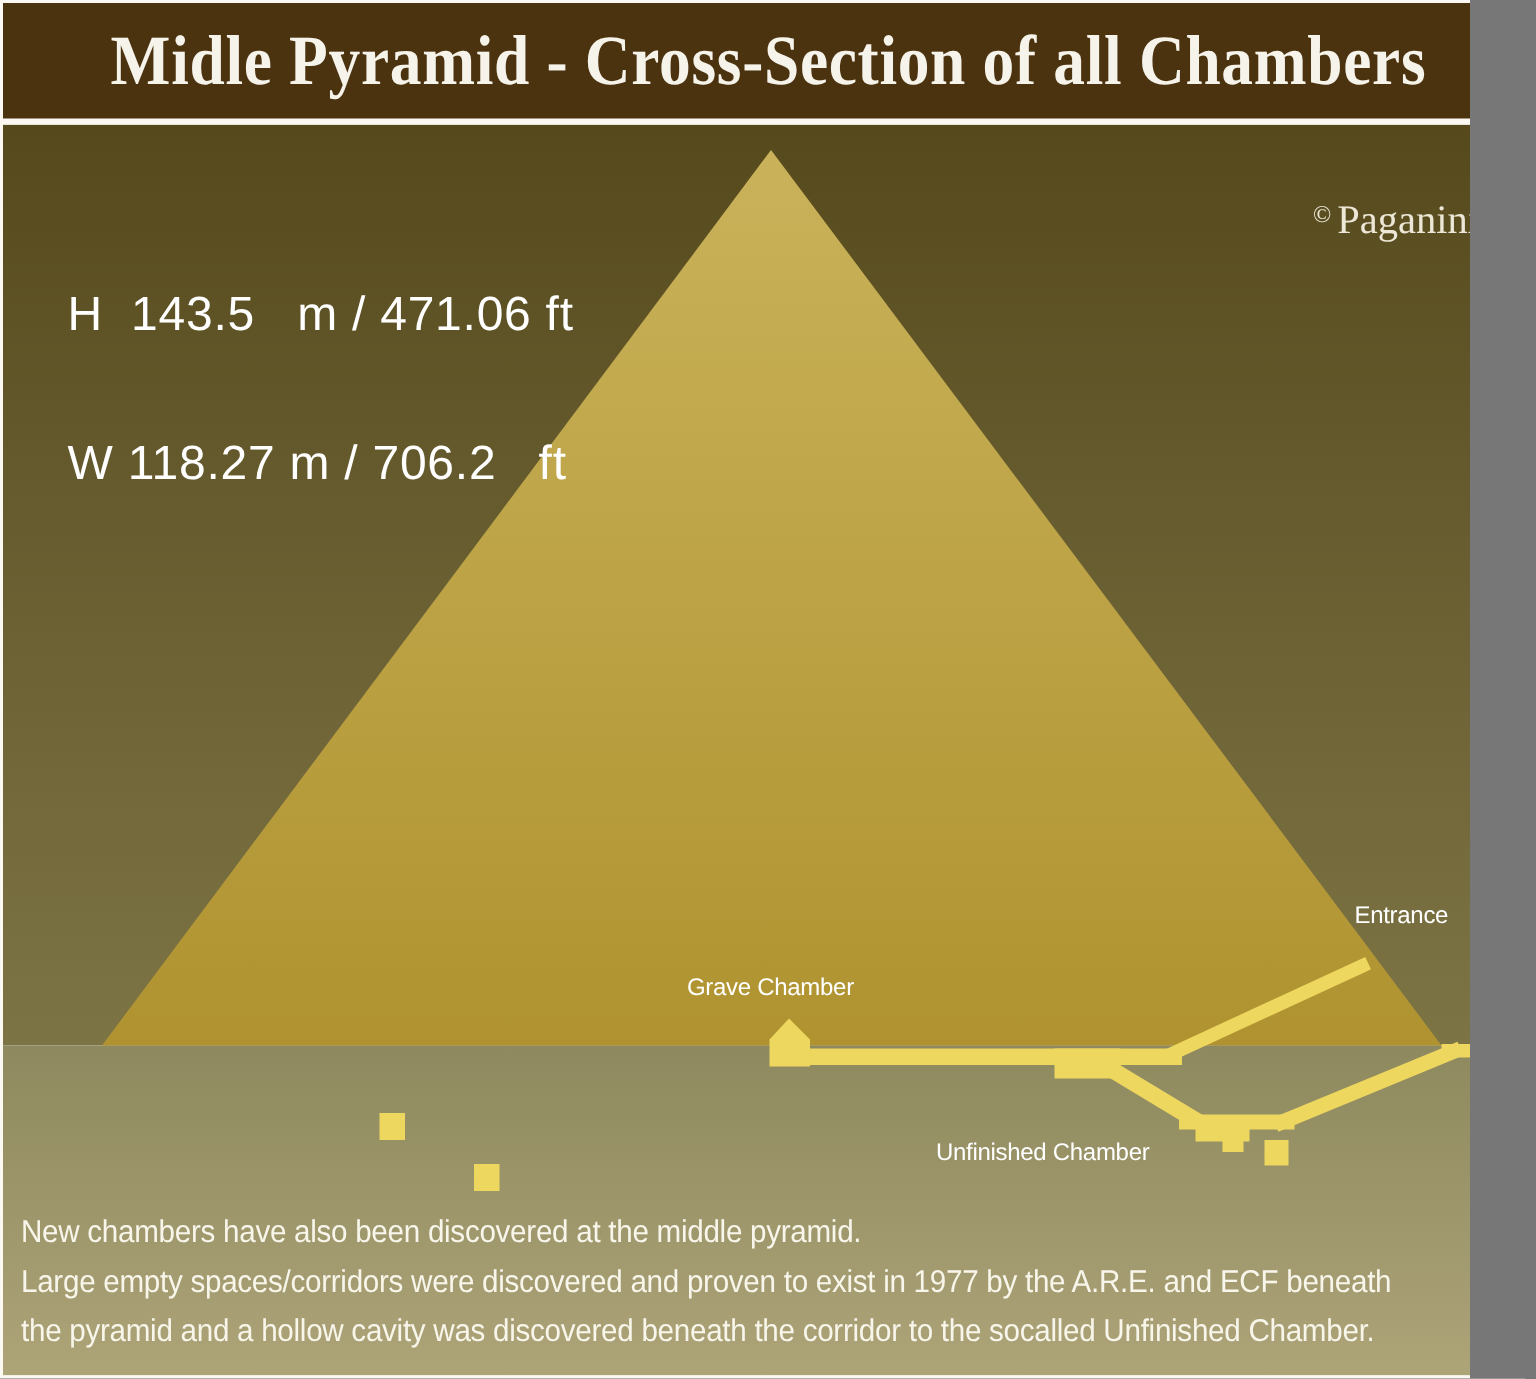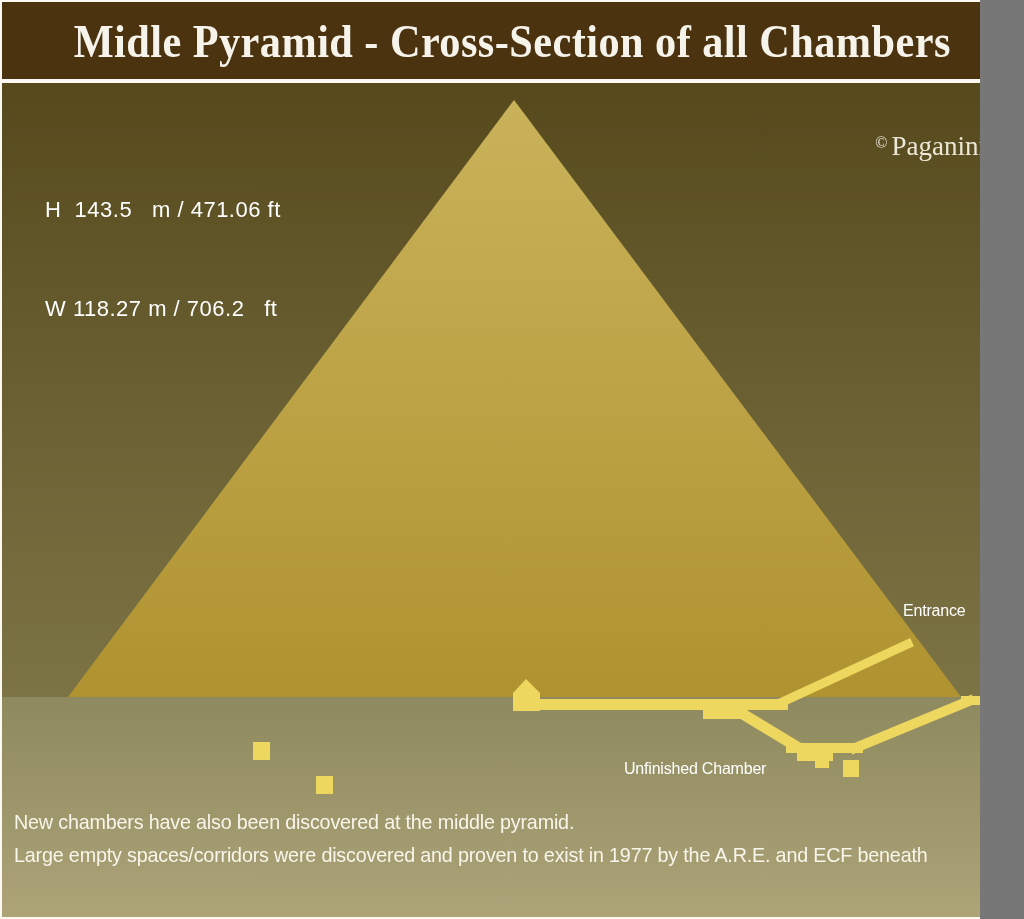--- a/index.html
+++ b/index.html
@@ -32,21 +32,21 @@
   .stop-sky-top{stop-color:var(--sky-top,#564a1d);}
   .stop-sky-bottom{stop-color:var(--sky-bottom,#7d7446);}
   .stop-ground-top{stop-color:var(--ground-top,#8e895e);}
   .stop-ground-bottom{stop-color:var(--ground-bottom,#ada478);}
   .stop-pyr-top{stop-color:var(--pyramid-top,#c9b25a);}
   .stop-pyr-bottom{stop-color:var(--pyramid-bottom,#b09330);}
   .cor{fill:var(--corridor,#eed75f);}
   .cor-line{stroke:var(--corridor,#eed75f);stroke-linecap:square;fill:none;}
   .dims{
     position:absolute;left:43px;top:44px;
-    font-size:22px;line-height:33px;
+    font-size:32px;line-height:33px;
     color:var(--label-color,#ffffff);
     white-space:pre;
     letter-spacing:0.5px;
   }
   .credit{
     position:absolute;top:48px;right:36px;
     font-family:"Liberation Serif",serif;
     font-size:27px;
     color:var(--credit-color,#ece7d6);
     white-space:nowrap;
@@ -126,21 +126,23 @@
     <div class="dims">
       <div>H  143.5   m / 471.06 ft</div>
       <div>W 118.27 m / 706.2   ft</div>
     </div>
 
     <div class="credit">
       <span class="c-sym">©</span><span>Paganini</span>
     </div>
 
     <div class="lbl lbl-entrance">Entrance</div>
+    <div class="lbl lbl-grave">Grave Chamber</div>
     <div class="lbl lbl-unfinished">Unfinished Chamber</div>
 
     <div class="footnote">
       <div><span class="fline">New chambers have also been discovered at the middle pyramid.</span></div>
       <div><span class="fline">Large empty spaces/corridors were discovered and proven to exist in 1977 by the A.R.E. and ECF beneath</span></div>
+      <div><span class="fline">the pyramid and a hollow cavity was discovered beneath the corridor to the socalled Unfinished Chamber.</span></div>
     </div>
 
   </div>
 </div>
 
 </body></html>

